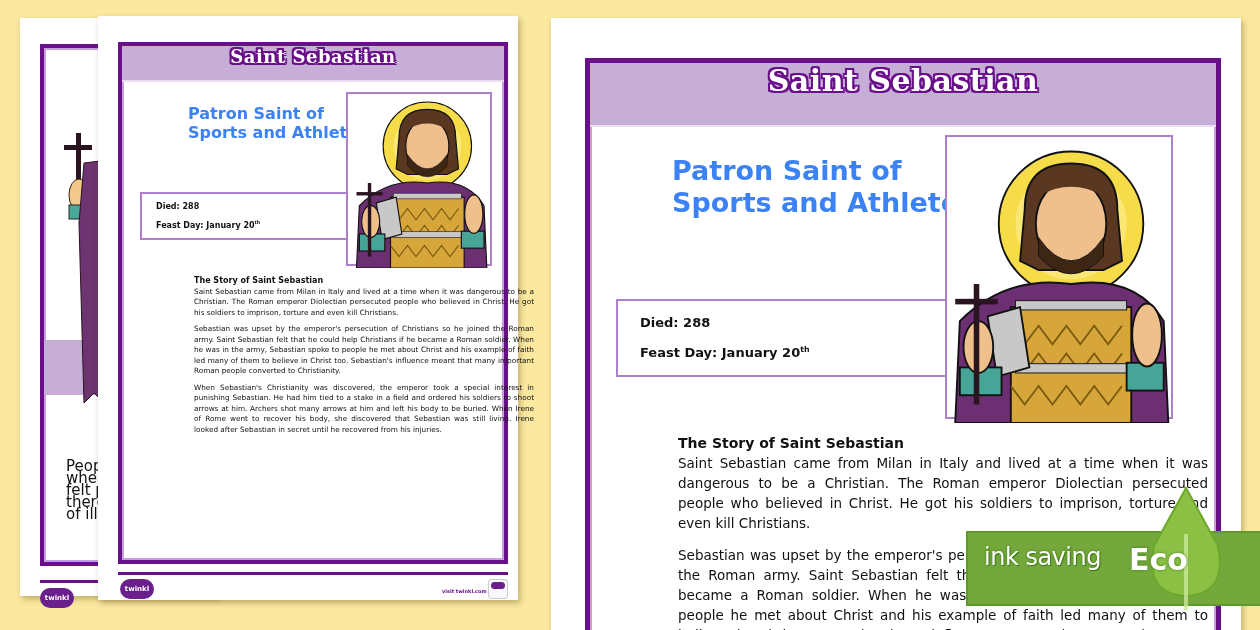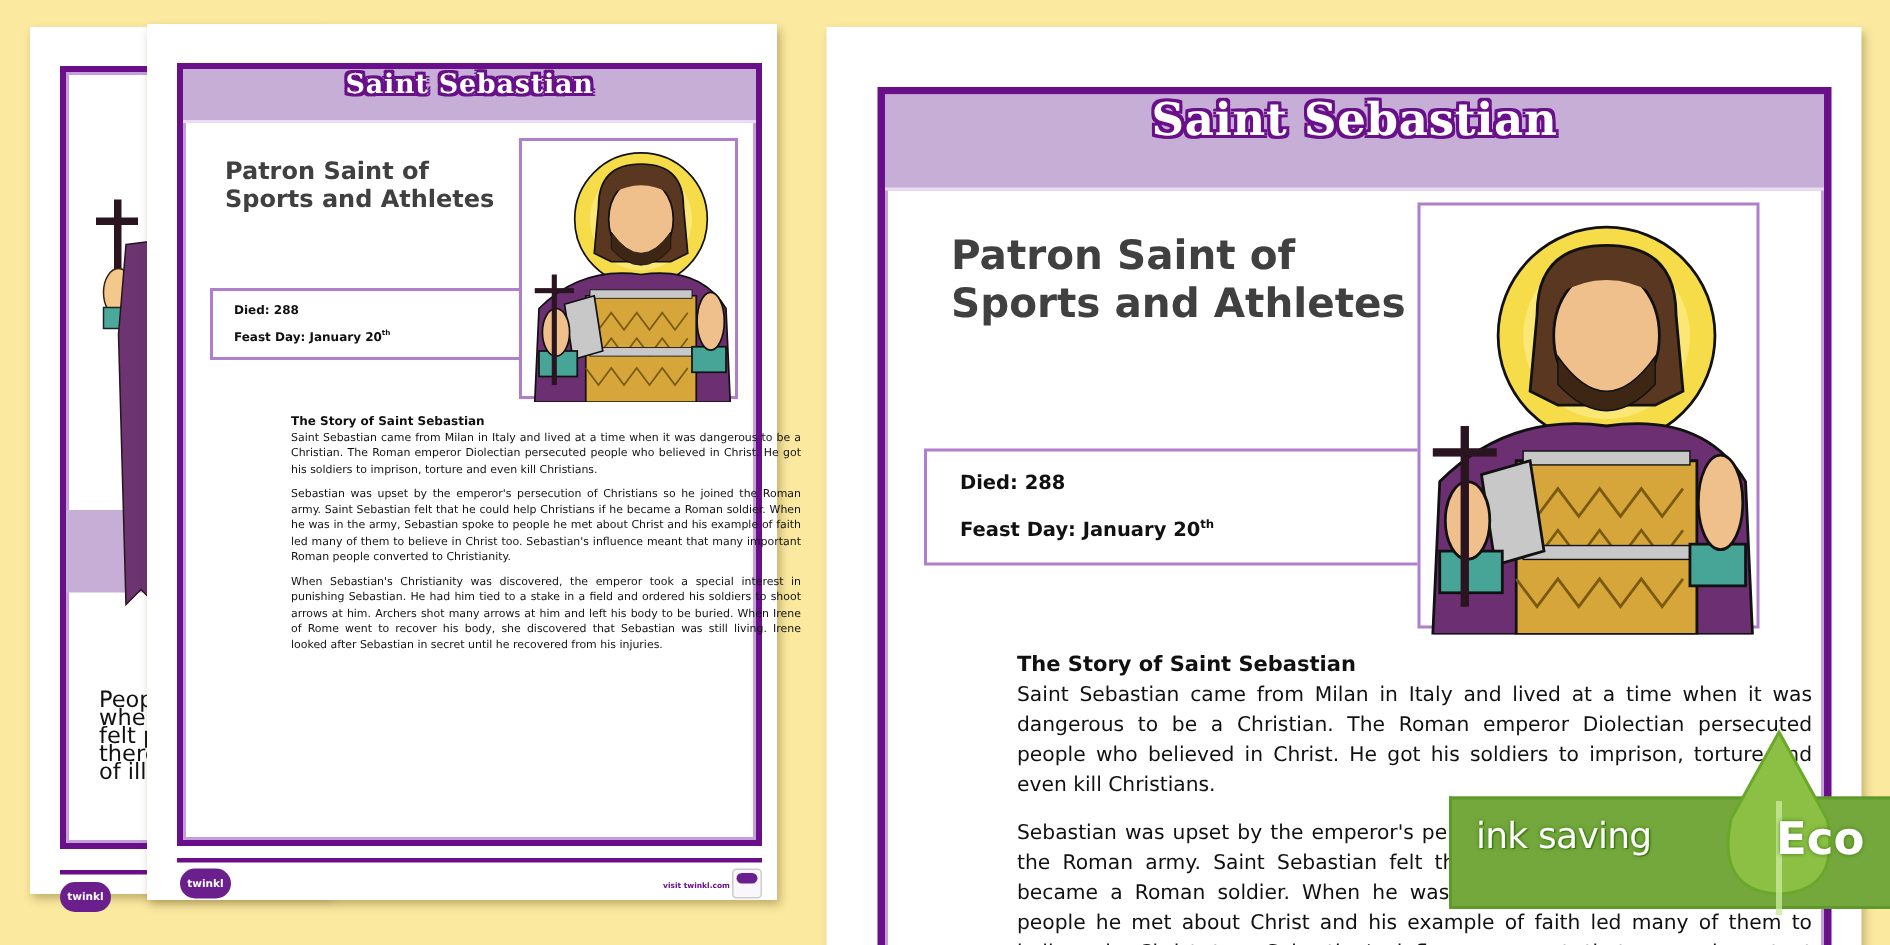--- a/index.html
+++ b/index.html
@@ -4,38 +4,38 @@
 <style>
   * { box-sizing: border-box; margin: 0; padding: 0; }
   html, body { width: 1260px; height: 630px; overflow: hidden; }
   body { background: #fbe9a0; font-family: "DejaVu Sans", sans-serif; position: relative; }
 
   .sheet { position: absolute; background: #fff; box-shadow: 2px 3px 6px rgba(80,60,0,0.35); }
   .frame { position: absolute; border: 4px solid #6a0f8a; background: #fff; box-shadow: inset 0 0 0 2px #c49fdc; }
   .banner { position: absolute; left: 0; right: 0; top: 0; background: #c6aed6; border-bottom: 2px solid #eadcf2; display: flex; align-items: flex-start; justify-content: center; }
   .banner-title { color: #fff; font-weight: bold; font-family: "DejaVu Serif", serif;
     text-shadow: -2px -2px 0 #6a0f8a, 2px -2px 0 #6a0f8a, -2px 2px 0 #6a0f8a, 2px 2px 0 #6a0f8a, 0 2px 0 #6a0f8a, 0 -2px 0 #6a0f8a, 2px 0 0 #6a0f8a, -2px 0 0 #6a0f8a; letter-spacing: 0.5px; }
-  .subtitle { position: absolute; color: #404040; font-weight: bold; line-height: 1.2; }
+  .subtitle { position: absolute; color: #3b82f6; font-weight: bold; line-height: 1.2; margin-left: 38px; }
   .infobox { position: absolute; border: 2px solid #b07fcc; background: #fff; }
   .infobox div { color: #111; font-weight: bold; position: absolute; }
   .infobox sup { font-size: 60%; }
   .portrait-box { position: absolute; border: 2px solid #b07fcc; background: #fff; }
   .story { position: absolute; color: #111; text-align: justify; margin-left: 44px; }
   .story h3 { font-weight: bold; }
   .story p { margin-bottom: 6px; }
   .footer-line { position: absolute; height: 3px; background: #6a0f8a; }
   .logo { position: absolute; width: 34px; height: 20px; background: #6a1f8c; border-radius: 10px; color: #fff; font-size: 7px; font-weight: bold; display: flex; align-items: center; justify-content: center; }
   .visit { position: absolute; font-size: 5px; color: #6a0f8a; font-weight: bold; }
 
   
   .eco-band { position: absolute; left: 966px; top: 531px; width: 294px; height: 75px; background: #74a83c; border: 2px solid #5e9a2a; border-right: none; }
   .eco-text { position: absolute; left: 984px; top: 543px; font-size: 24px; color: #fff; font-family: "DejaVu Sans", sans-serif;
     text-shadow: 0 0 3px #3f7c12, 1px 1px 0 #3f7c12; letter-spacing: -0.5px; }
   .eco-drop { position: absolute; left: 1146px; top: 484px; width: 80px; height: 130px; }
-  .eco-label { position: absolute; left: 1184px; top: 542px; font-size: 30px; font-weight: bold; color: #fff; text-shadow: 0 0 3px #3f7c12; }
+  .eco-label { position: absolute; left: 1129px; top: 542px; font-size: 30px; font-weight: bold; color: #fff; text-shadow: 0 0 3px #3f7c12; }
 </style>
 </head>
 <body>
 
 <div class="sheet" style="left:20px;top:18px;width:200px;height:578px;">
   <div class="frame" style="left:20px;top:26px;width:180px;height:522px;">
     <div style="position:absolute;left:0;top:292px;width:176px;height:55px;background:#c6aed6;"></div>
     <svg style="position:absolute;left:10px;top:55px;" width="70" height="310" viewBox="0 0 70 310">
       <rect x="22" y="30" width="5" height="55" fill="#2a1420"></rect>
       <rect x="10" y="42" width="28" height="5" fill="#2a1420"></rect>

